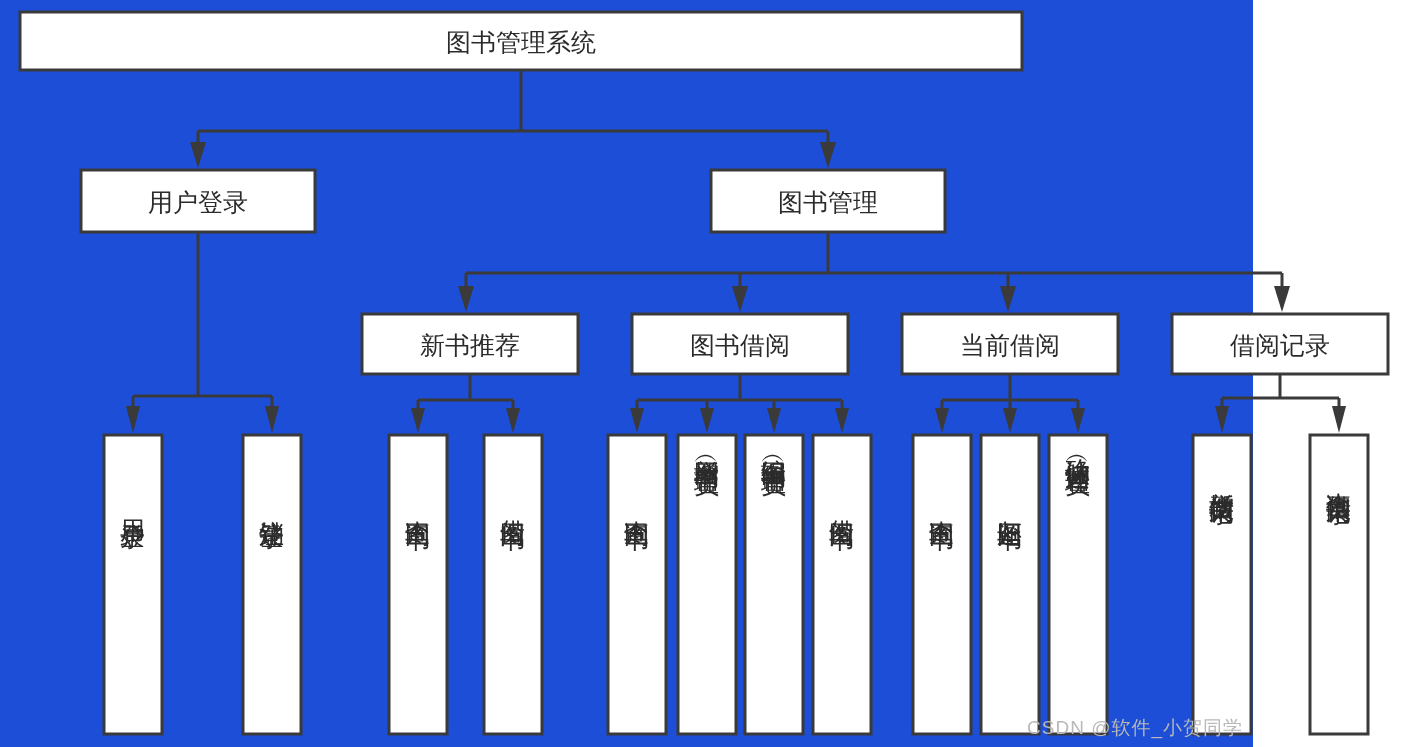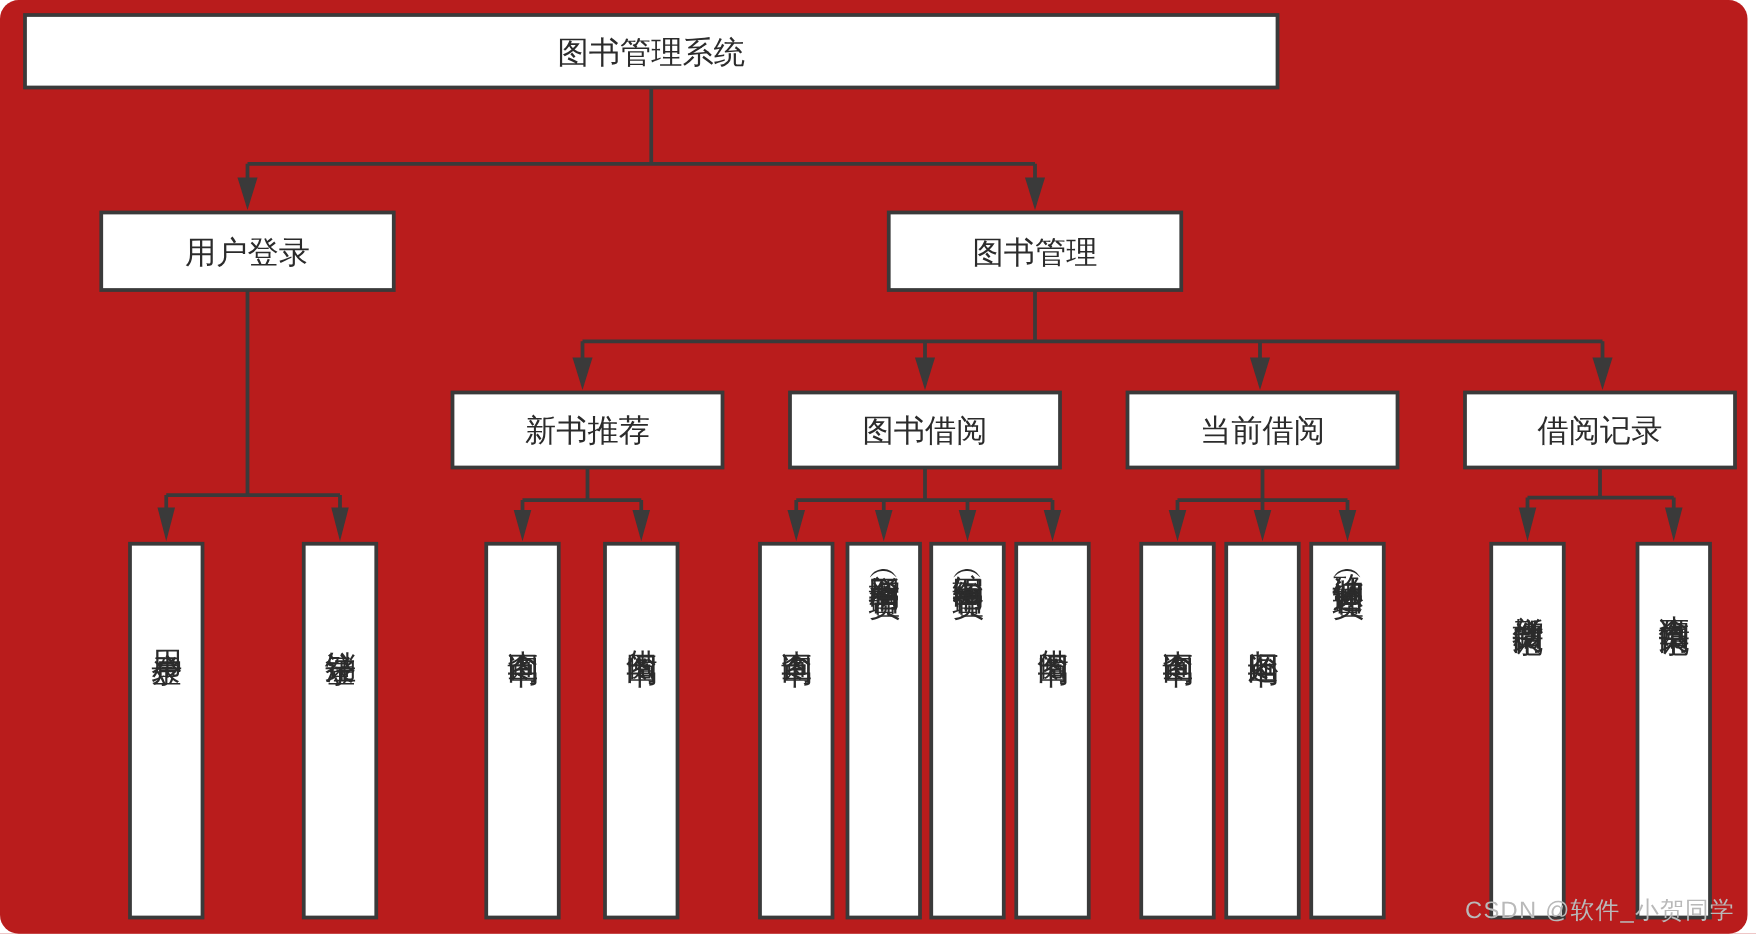--- a/index.html
+++ b/index.html
@@ -3,21 +3,21 @@
 <meta charset="utf-8">
 <title>图书管理系统 功能结构图</title>
 <style>
   html,body{margin:0;padding:0;}
   body{
     width:1405px;height:747px;
     background:#ffffff;
     font-family:"Liberation Sans","DejaVu Sans",sans-serif;
     overflow:hidden;
   }
-  #diagram-root{position:relative;width:1398px;height:747px;background:#b91c1c;border-radius:15px;}
+  #diagram-root{position:relative;width:1253px;height:747px;background:#1d4ed8;}
   svg.diagram{position:absolute;top:0;left:0;width:1405px;height:747px;display:block;}
   .boxrect{fill:#ffffff;stroke:#3a3a3a;stroke-width:3;}
   .conn{stroke:#3a3a3a;stroke-width:3;fill:none;}
   .arrowhead{fill:#3a3a3a;stroke:none;}
   .hlabel{
     font-family:"Liberation Sans","DejaVu Sans",sans-serif;
     font-size:25px;fill:#2b2b2b;
     text-anchor:middle;dominant-baseline:central;
     white-space:pre;
   }

